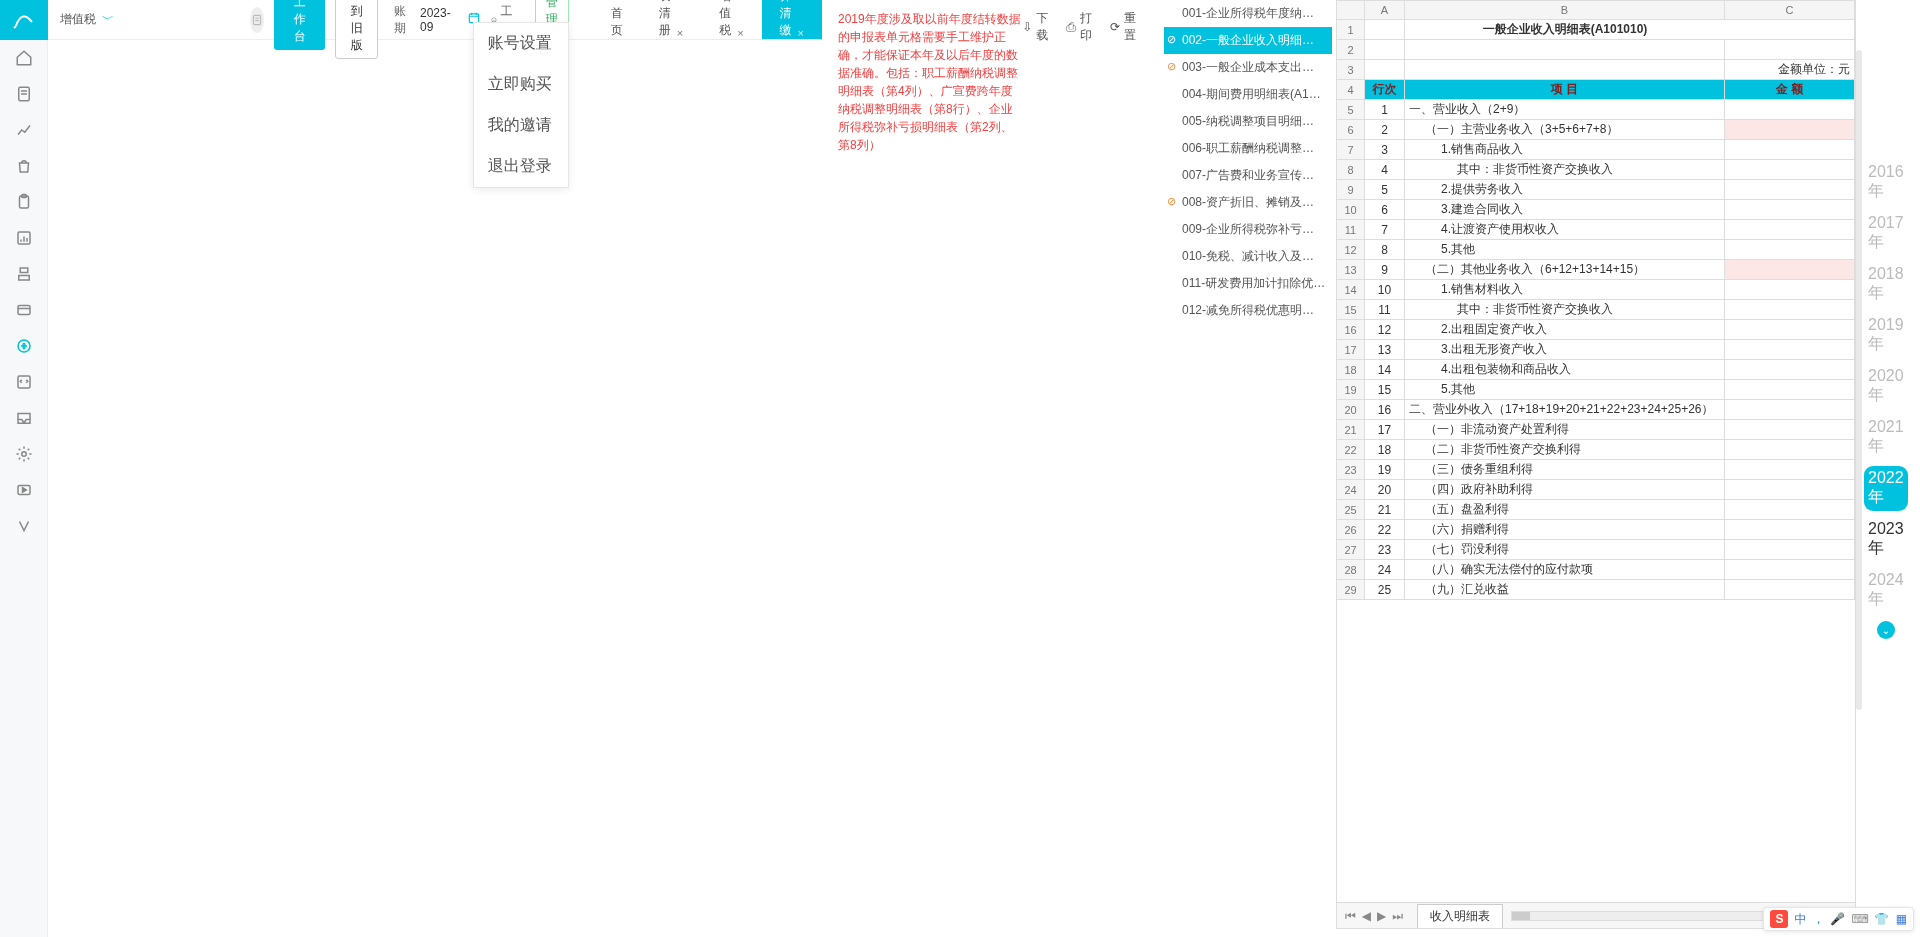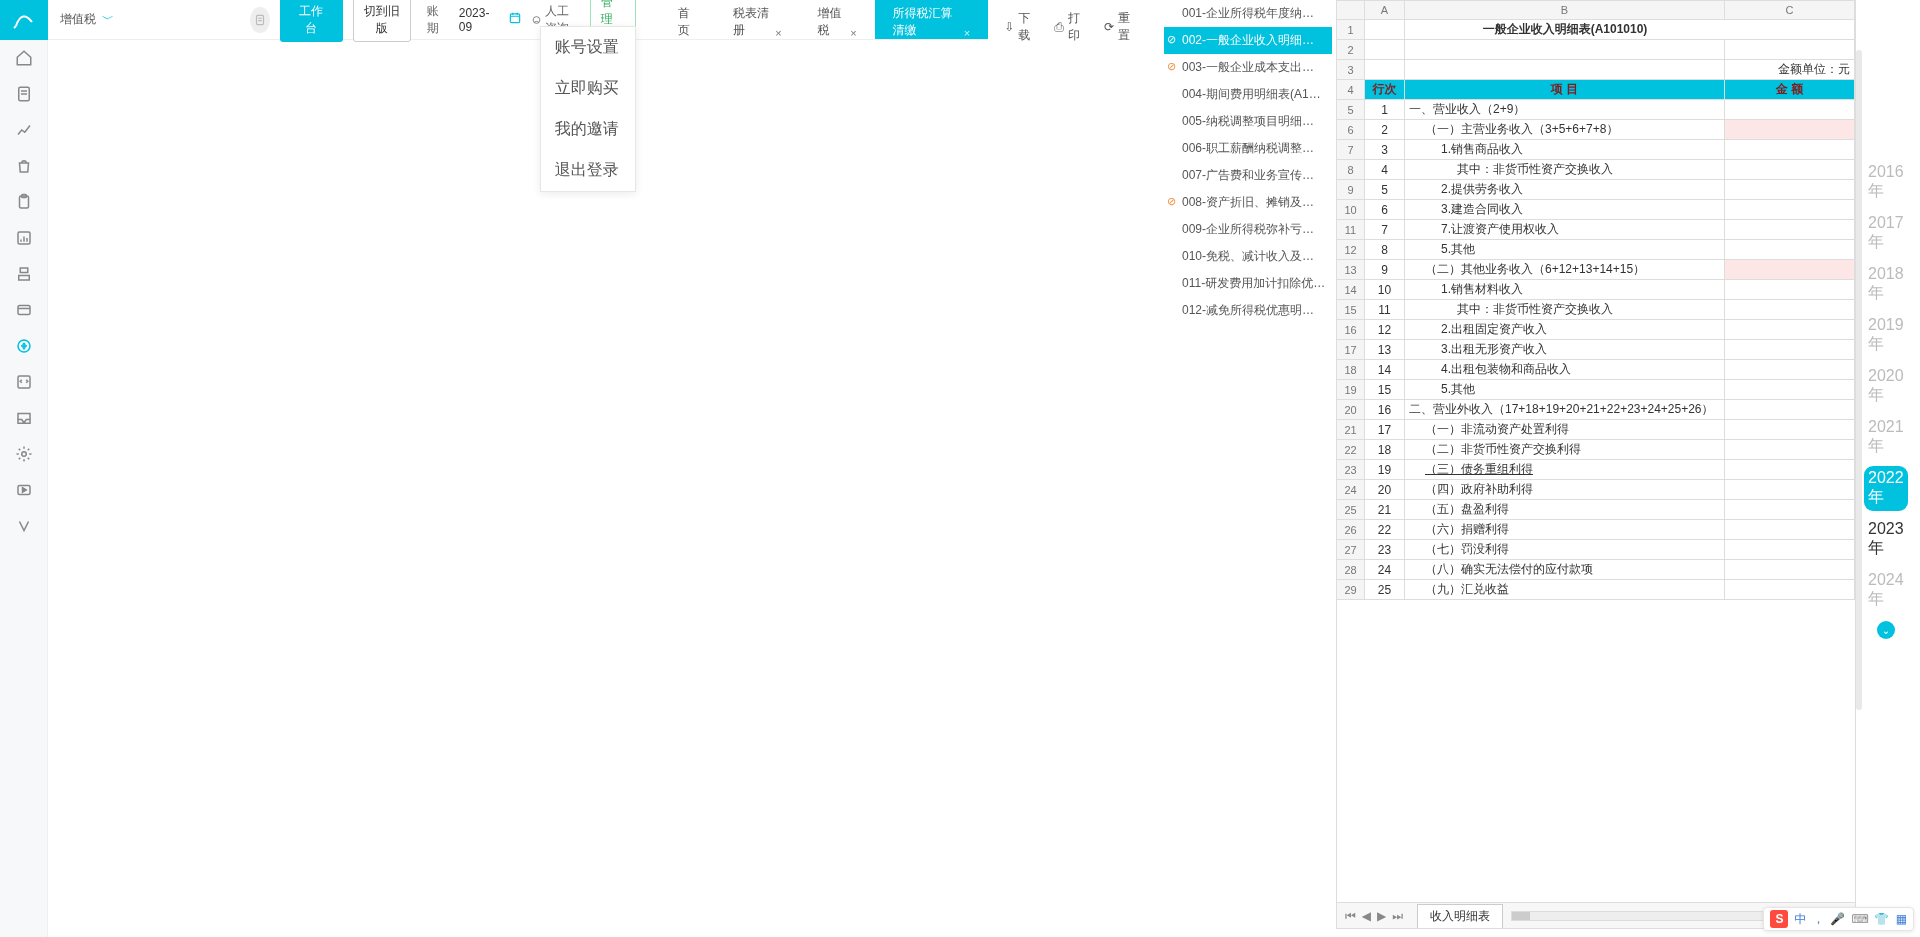--- a/index.html
+++ b/index.html
@@ -240,20 +240,21 @@
           <span>增值税</span>
           <span class="x">×</span>
         </div>
         <div class="tab active">
           <span>所得税汇算清缴</span>
           <span class="x">×</span>
         </div>
       </div>
 
     <div class="notice-row">
+      <div class="notice-text">2019年度涉及取以前年度结转数据的申报表单元格需要手工维护正确，才能保证本年及以后年度的数据准确。包括：职工薪酬纳税调整明细表（第4列）、广宣费跨年度纳税调整明细表（第8行）、企业所得税弥补亏损明细表（第2列、第8列）</div>
       <div class="actions-right">
         <span>⇩ <span>下载</span></span>
         <span>⎙ <span>打印</span></span>
         <span>⟳ <span>重置</span></span>
       </div>
     </div>
 
     <div class="content">
       <div class="tree" id="tree">
           <div class="tree-item"><span>001-企业所得税年度纳税申...</span></div>
@@ -334,21 +335,21 @@
             </div>
             <div class="row">
               <div class="cell rownum">10</div>
               <div class="cell a">6</div>
               <div class="cell b" style="padding-left: 36px;">3.建造合同收入</div>
               <div class="cell c"></div>
             </div>
             <div class="row">
               <div class="cell rownum">11</div>
               <div class="cell a">7</div>
-              <div class="cell b" style="padding-left: 36px;">7.让渡资产使用权收入</div>
+              <div class="cell b" style="padding-left: 36px;">4.让渡资产使用权收入</div>
               <div class="cell c"></div>
             </div>
             <div class="row">
               <div class="cell rownum">12</div>
               <div class="cell a">8</div>
               <div class="cell b" style="padding-left: 36px;">5.其他</div>
               <div class="cell c"></div>
             </div>
             <div class="row">
               <div class="cell rownum">13</div>
@@ -406,21 +407,21 @@
             </div>
             <div class="row">
               <div class="cell rownum">22</div>
               <div class="cell a">18</div>
               <div class="cell b" style="padding-left: 20px;">（二）非货币性资产交换利得</div>
               <div class="cell c"></div>
             </div>
             <div class="row">
               <div class="cell rownum">23</div>
               <div class="cell a">19</div>
-              <div class="cell b" style="padding-left: 20px; text-decoration: underline;">（三）债务重组利得</div>
+              <div class="cell b" style="padding-left: 20px;">（三）债务重组利得</div>
               <div class="cell c"></div>
             </div>
             <div class="row">
               <div class="cell rownum">24</div>
               <div class="cell a">20</div>
               <div class="cell b" style="padding-left: 20px;">（四）政府补助利得</div>
               <div class="cell c"></div>
             </div>
             <div class="row">
               <div class="cell rownum">25</div>

